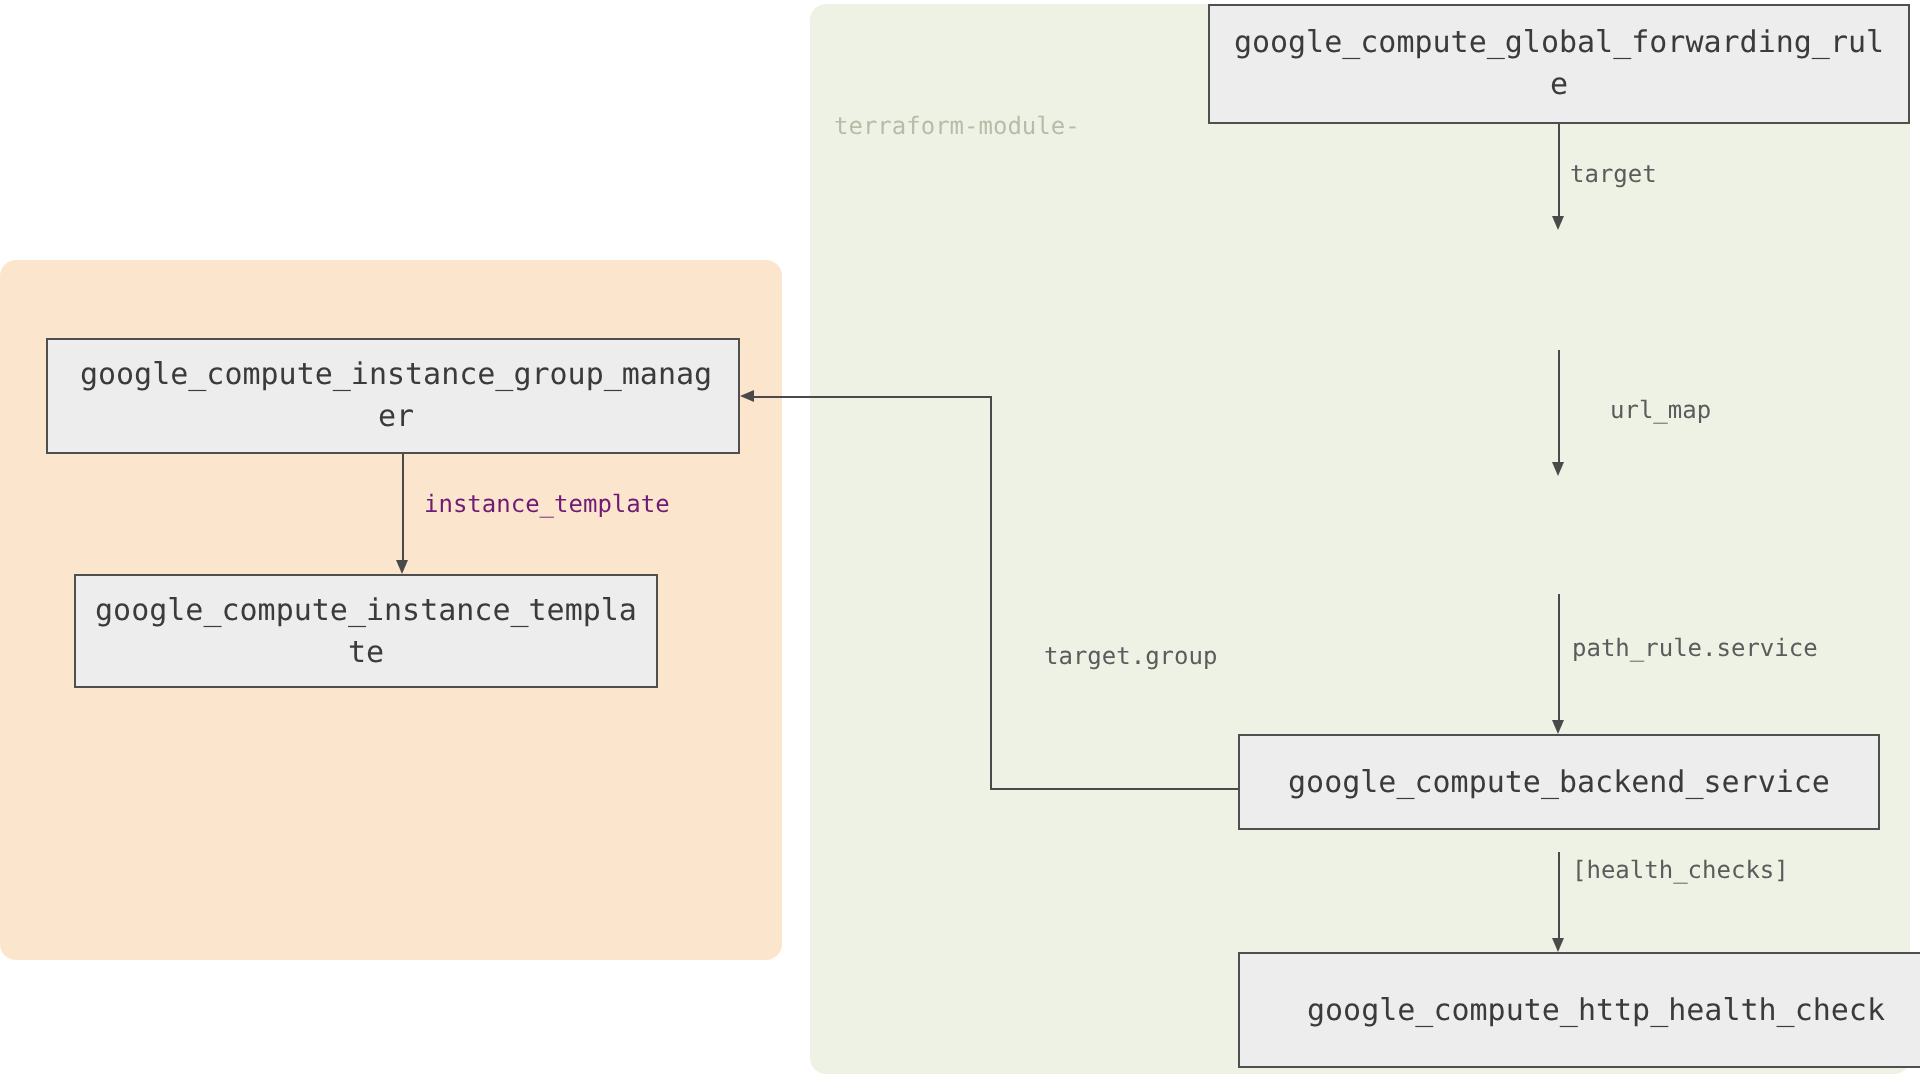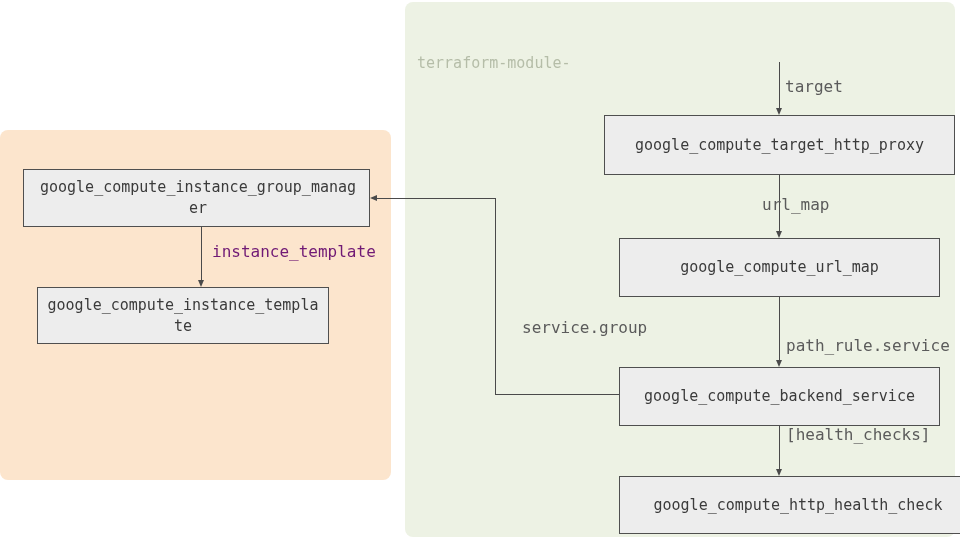--- a/index.html
+++ b/index.html
@@ -6,33 +6,33 @@
   .canvas{
     position:relative;width:960px;height:540px;overflow:hidden;
     background:#ffffff;
     font-family:"DejaVu Sans Mono","Liberation Mono",monospace;
   }
   .cluster{position:absolute;border-radius:8px;}
   .cluster-green{left:405px;top:2px;width:550px;height:535px;background:#edf2e4;}
   .cluster-orange{left:0px;top:130px;width:391px;height:350px;background:#fce5cd;}
   .cluster-label{
     position:absolute;left:12px;top:4px;
-    font-size:15px;line-height:23px;color:#b5bda8;white-space:pre;
+    font-size:12px;line-height:23px;color:#b5bda8;white-space:pre;
   }
   .node{
     position:absolute;box-sizing:border-box;
     background:#ededed;border:1px solid #4f4f4f;color:#3b3b3b;
     font-size:15px;line-height:21px;letter-spacing:0;
     display:flex;align-items:center;justify-content:center;
     text-align:center;padding:0 9px;word-break:break-all;
   }
   .n1{left:604px;top:2px;width:351px;height:60px;}
   .n2{left:604px;top:115px;width:351px;height:60px;}
   .n3{left:619px;top:238px;width:321px;height:59px;}
-  .n4{left:619px;top:367px;width:321px;height:59px;}
+  .n4{left:619px;top:367px;width:321px;height:48px;}
   .n5{left:619px;top:476px;width:358px;height:58px;}
   .n6{left:23px;top:169px;width:347px;height:58px;padding-left:12px;}
   .n7{left:37px;top:287px;width:292px;height:57px;}
   .edge{position:absolute;background:#4a4a4a;}
   .ev{width:1px;}
   .eh{height:1px;}
   .e1{left:779px;top:62px;height:46px;}
   .e2{left:779px;top:175px;height:56px;}
   .e3{left:779px;top:297px;height:63px;}
   .e4{left:779px;top:426px;height:43px;}
@@ -50,26 +50,26 @@
   .a3{left:776px;top:360px;}
   .a4{left:776px;top:469px;}
   .a5{left:198px;top:280px;}
   .arrow-left{
     position:absolute;width:0;height:0;
     border-top:3.5px solid transparent;border-bottom:3.5px solid transparent;
     border-right:7px solid #4a4a4a;
   }
   .a6{left:370px;top:195px;}
   .edge-label{
-    position:absolute;font-size:16px;line-height:14px;
+    position:absolute;font-size:12px;line-height:14px;
     color:#5b5b5b;white-space:pre;
   }
   .l-target{left:785px;top:80px;}
-  .l-urlmap{left:762px;top:198px;}
-  .l-pathrule{left:786px;top:339px;}
+  .l-urlmap{left:805px;top:198px;}
+  .l-pathrule{left:786px;top:317px;}
   .l-health{left:786px;top:428px;}
   .l-backend{left:522px;top:321px;}
   .l-instance{left:212px;top:245px;color:#701a75;}
 </style>
 </head>
 <body>
 
 <div class="canvas">
 
   <div class="cluster cluster-green">
@@ -92,26 +92,25 @@
   <div class="edge-label l-pathrule">path_rule.service</div>
 
   <div class="edge ev e4"></div>
   <div class="arrow-down a4"></div>
   <div class="edge-label l-health">[health_checks]</div>
 
   <div class="edge eh e6h1"></div>
   <div class="edge ev e6v"></div>
   <div class="edge eh e6h2"></div>
   <div class="arrow-left a6"></div>
-  <div class="edge-label l-backend">service.group</div>
+  <div class="edge-label l-backend">target.group</div>
 
   <div class="edge ev e5"></div>
   <div class="arrow-down a5"></div>
   <div class="edge-label l-instance">instance_template</div>
 
-  <div class="node n2">google_compute_target_http_proxy</div>
-  <div class="node n3">google_compute_url_map</div>
+  <div class="node n1">google_compute_global_forwarding_rule</div>
   <div class="node n4">google_compute_backend_service</div>
   <div class="node n5">google_compute_http_health_check</div>
   <div class="node n6">google_compute_instance_group_manager</div>
   <div class="node n7">google_compute_instance_template</div>
 
 </div>
 
 </body></html>

